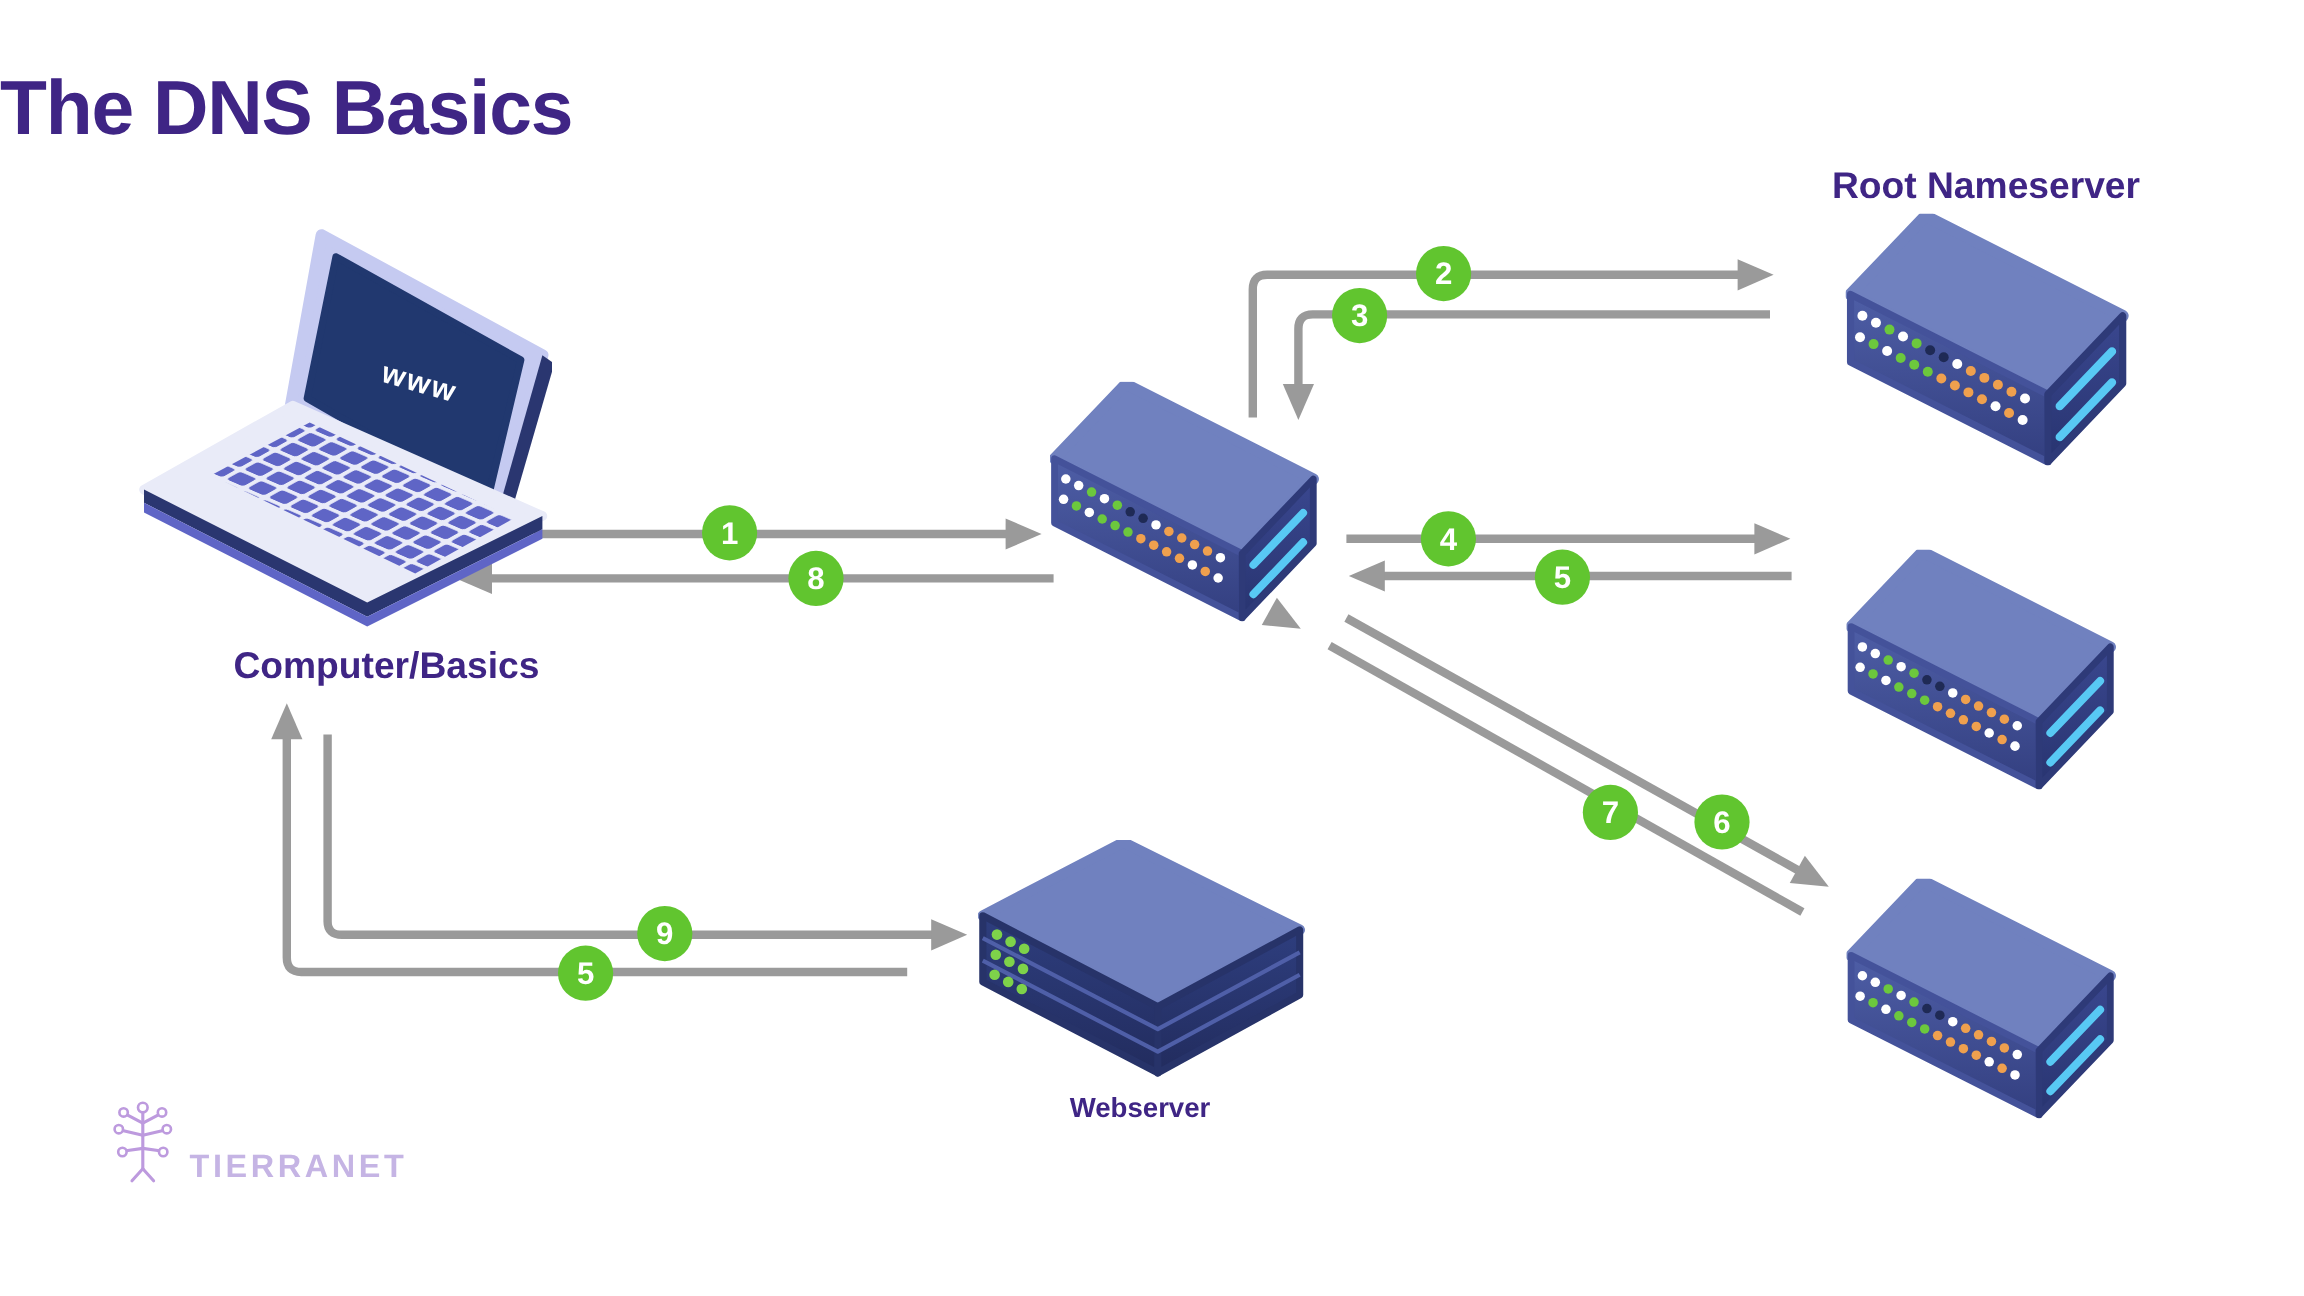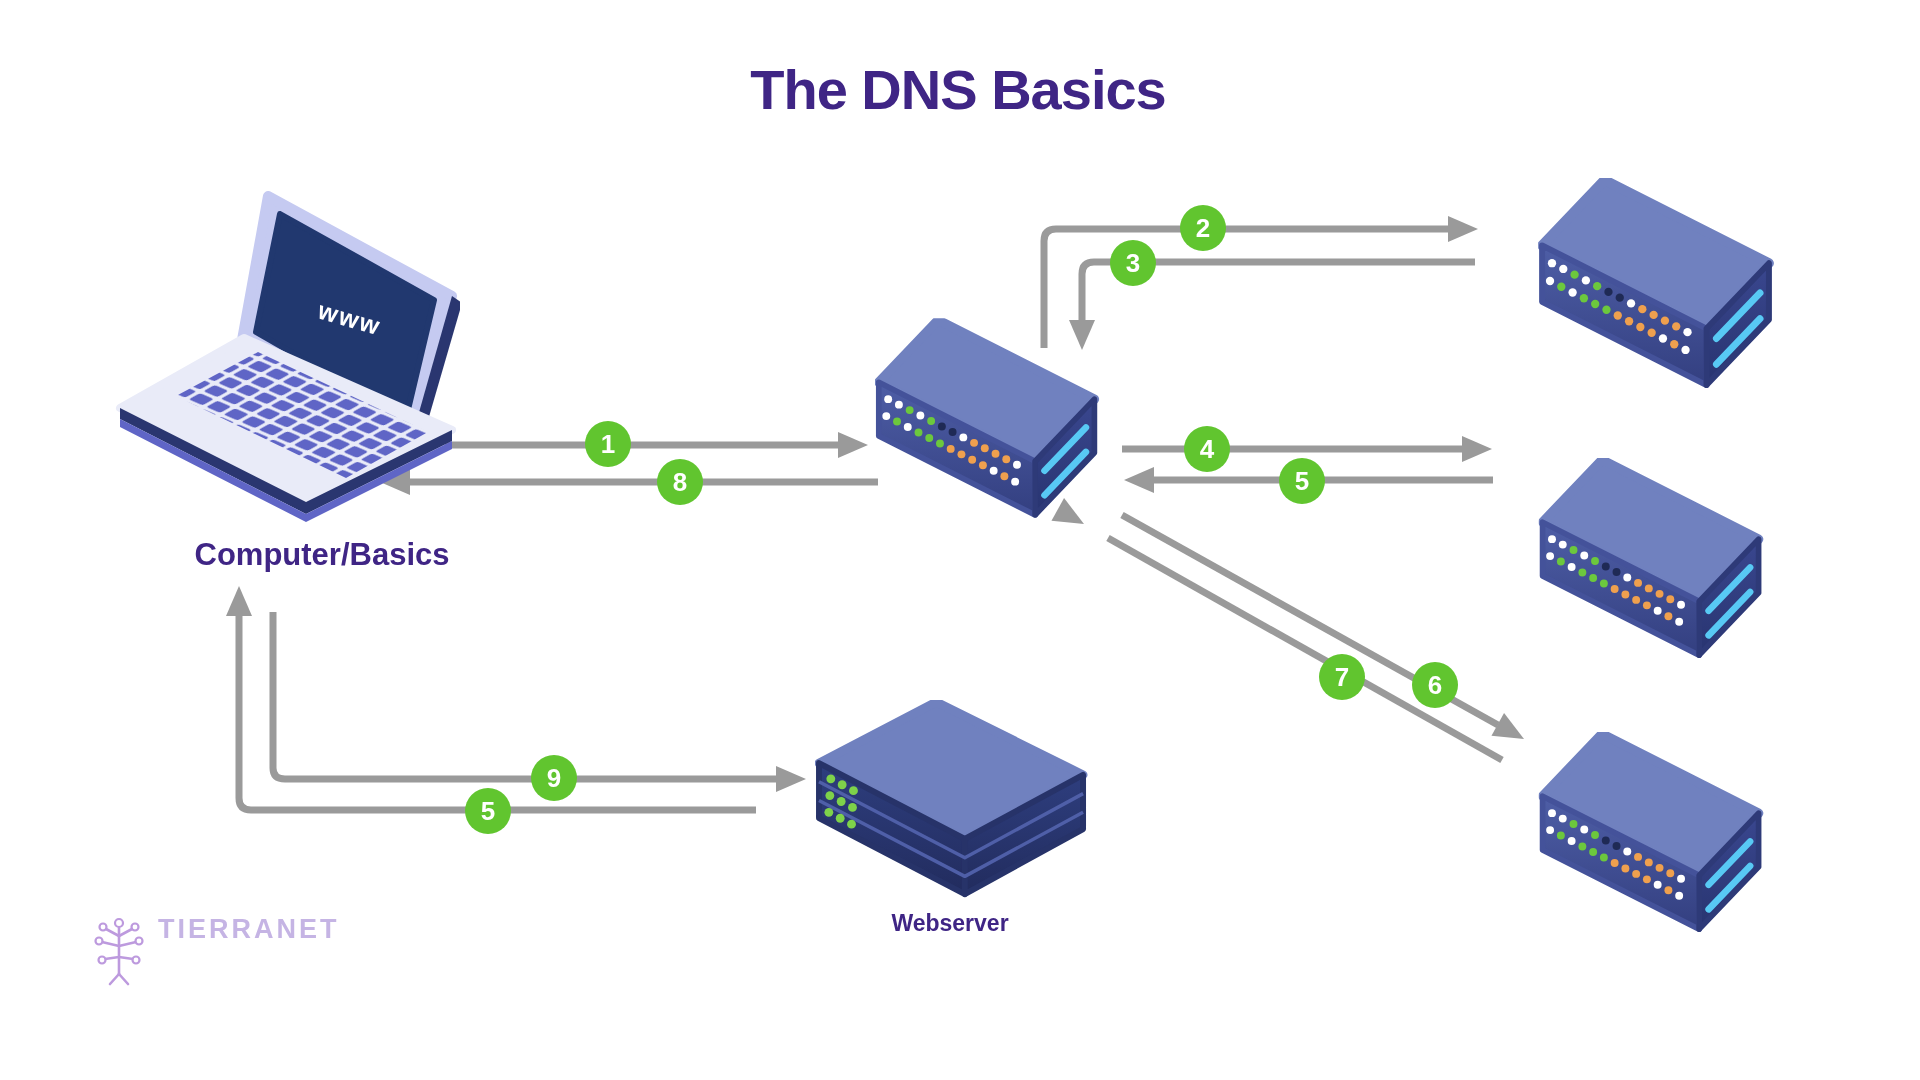--- a/index.html
+++ b/index.html
@@ -1,25 +1,25 @@
 <!DOCTYPE html>
 <html style="--title_purple: #3f2585; --label_purple: #3f2585; --badge_green: #61c52f; --arrow_gray: #9a9a9a; --server_top: #7081bf; --server_left: #4e5ea6; --server_right: #3a478f; --server_dark: #2b3874; --slit_cyan: #58c9f4; --led_white: #ffffff; --led_orange: #efa04e; --led_green: #6cc83d; --led_navy: #1f2a55; --laptop_screen: #21386f; --laptop_bezel: #c5caf1; --laptop_body: #e9ebf8; --laptop_keys: #5f65c6; --laptop_base: #2a3670; --logo_lavender: #c5b4e4; --logo_icon: #bd9ade;"><head>
 <meta charset="utf-8">
 <style>
   html,body{margin:0;padding:0;background:#fff;}
   .canvas{position:relative;width:1920px;height:1080px;background:#fff;overflow:hidden;
           font-family:"Liberation Sans",sans-serif;}
   .abs{position:absolute;}
-  .title{left:0;right:4px;top:44px;text-align:center;font-size:56px;line-height:92px;
+  .title{left:0;right:4px;top:44px;font-size:64px;line-height:92px;
          font-weight:800;letter-spacing:-1px;color:var(--title_purple);}
   .node-label{color:var(--label_purple);font-weight:700;font-size:31px;line-height:38px;
               text-align:center;white-space:pre-line;}
   .badge{width:46px;height:46px;border-radius:50%;background:var(--badge_green);
          color:#fff;font-weight:700;font-size:26px;line-height:46px;text-align:center;z-index:5;}
-  .logo{display:flex;align-items:flex-start;gap:12px;}
+  .logo{display:flex;align-items:flex-end;gap:12px;}
   .logo-text{color:var(--logo_lavender);font-weight:700;font-size:27px;letter-spacing:3px;}
   svg{display:block;}
   .layer{left:0;top:0;z-index:1;}
   .art{z-index:2;}
   .lbl{z-index:4;}
 </style>
 </head>
 <body>
 
 <div class="canvas">
@@ -148,20 +148,21 @@
   <svg class="abs art" style="left:1538px;top:732px" width="228" height="200" viewBox="0 0 240 212">
       <use href="#srv"></use>
     </svg>
   <svg class="abs art" style="left:815px;top:700px" width="276" height="202" viewBox="0 0 280 205">
       <use href="#websrv"></use>
     </svg>
 
   <div class="abs title">The DNS Basics</div>
 
   <div class="abs lbl node-label" style="left:142px;top:536px;width:360px">Computer/Basics</div>
+  <div class="abs lbl node-label" style="left:1475px;top:136px;width:360px">Root Nameserver</div>
   <div class="abs lbl node-label" style="left:800px;top:904px;width:300px;font-size:23px">Webserver</div>
 
   <div class="abs badge" style="left:585px;top:421px">1</div>
   <div class="abs badge" style="left:1180px;top:205px">2</div>
   <div class="abs badge" style="left:1110px;top:240px">3</div>
   <div class="abs badge" style="left:1184px;top:426px">4</div>
   <div class="abs badge" style="left:1279px;top:458px">5</div>
   <div class="abs badge" style="left:1412px;top:662px">6</div>
   <div class="abs badge" style="left:1319px;top:654px">7</div>
   <div class="abs badge" style="left:657px;top:459px">8</div>

